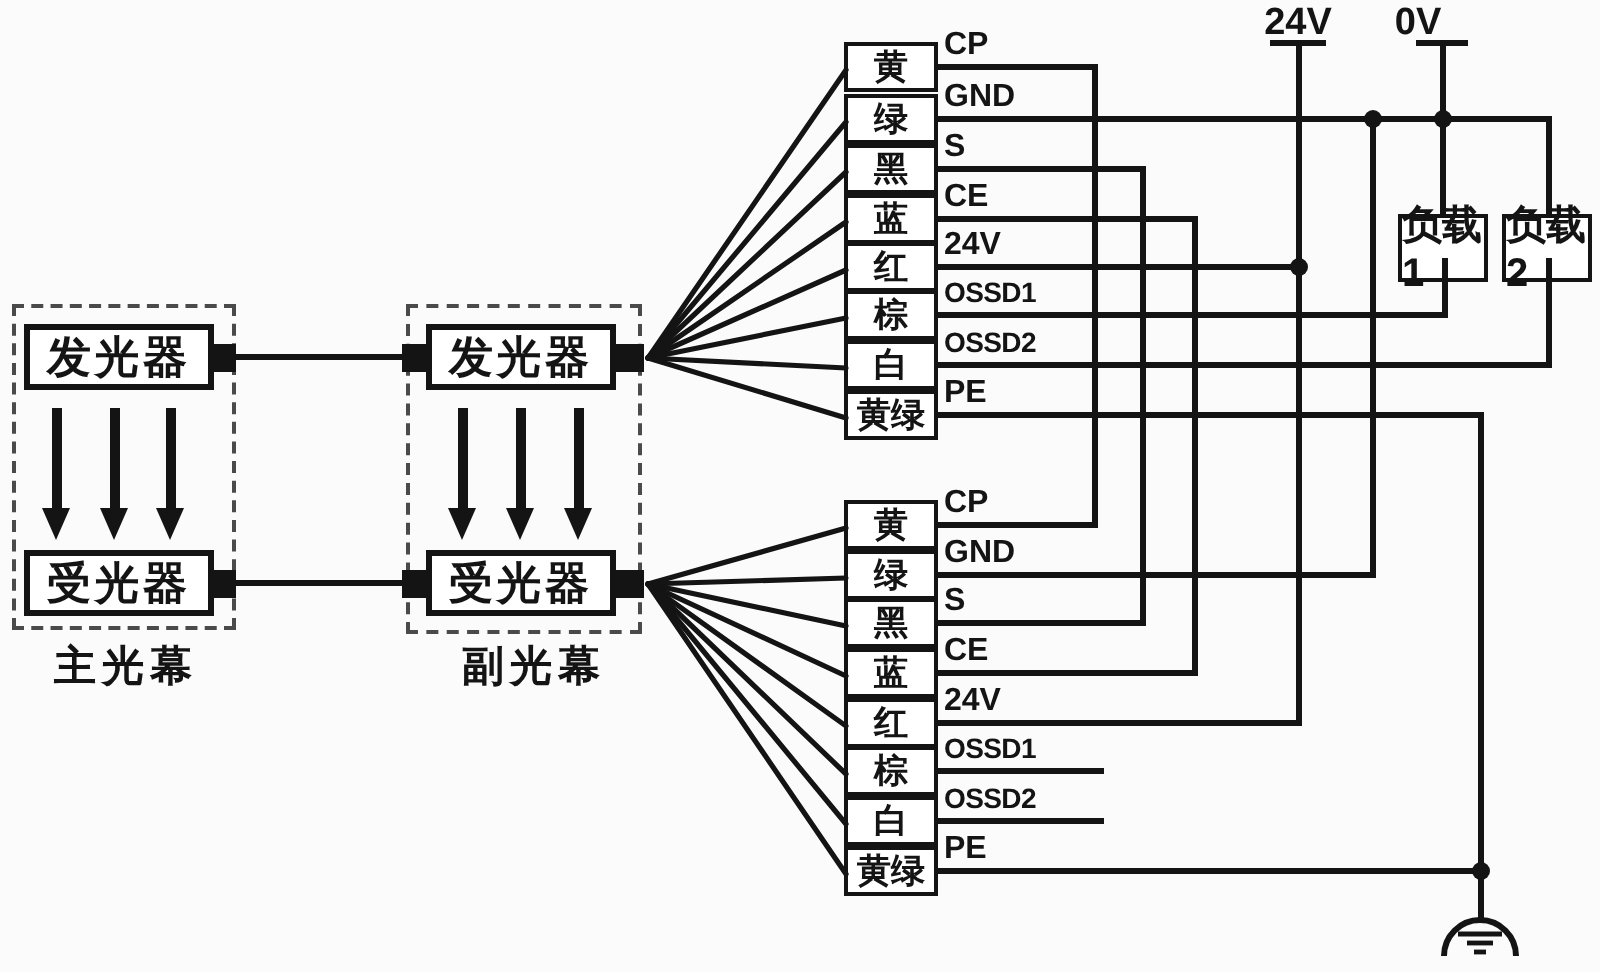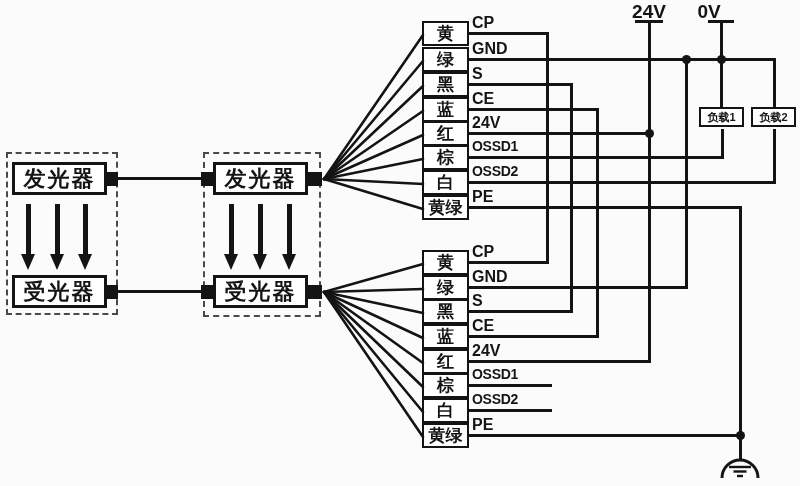--- a/index.html
+++ b/index.html
@@ -12,43 +12,45 @@
         display:flex;align-items:center;justify-content:center;
         font-size:22px;font-weight:700;letter-spacing:2px;}
   .conn{position:absolute;background:#141414;}
   .caption{position:absolute;font-size:21px;font-weight:700;letter-spacing:3px;text-align:center;}
   .cell{position:absolute;left:422px;width:47px;height:25px;border:2.5px solid #141414;background:#fff;
         box-sizing:border-box;display:flex;align-items:center;justify-content:center;
         font-size:17px;font-weight:700;}
   .sig{position:absolute;left:472px;height:19px;line-height:19px;font-size:16px;font-weight:700;}
   .sig.small{font-size:14px;letter-spacing:-0.3px;}
   .rail-label{position:absolute;width:44px;text-align:center;font-size:19px;font-weight:700;}
-  .load{position:absolute;width:45px;height:20px;border:2px solid #141414;background:#fff;
+  .load{position:absolute;width:45px;height:34px;border:2px solid #141414;background:#fff;
         box-sizing:border-box;display:flex;align-items:center;justify-content:center;
-        font-size:11px;font-weight:700;}
+        font-size:20px;font-weight:700;}
   .arrow{position:absolute;width:14px;height:67px;}
   .arrow .shaft{position:absolute;left:4.5px;top:0;width:5px;height:51px;background:#141414;}
   .arrow .head{position:absolute;left:0;top:50px;width:0;height:0;
                border-left:7px solid transparent;border-right:7px solid transparent;
                border-top:16px solid #141414;}
   .overlay{position:absolute;left:0;top:0;pointer-events:none;}
 </style>
 </head>
 <body>
 
 <div class="stage">
 
   <div class="dashed" style="left:6px;top:152px;width:112px;height:163px"></div>
   <div class="dashed" style="left:203px;top:152px;width:118px;height:165px"></div>
 
   <div class="unit" style="left:12px;top:162px;width:95px;height:33px">发光器</div>
   <div class="unit" style="left:12px;top:275px;width:95px;height:33px">受光器</div>
   <div class="unit" style="left:213px;top:162px;width:95px;height:33px">发光器</div>
   <div class="unit" style="left:213px;top:275px;width:95px;height:33px">受光器</div>
 
+  <div class="caption" style="left:18px;top:319px;width:90px">主光幕</div>
+  <div class="caption" style="left:222px;top:319px;width:90px">副光幕</div>
 
   <div class="arrow" style="left:21px;top:204px">
       <div class="shaft"></div>
       <div class="head"></div>
     </div>
   <div class="arrow" style="left:50px;top:204px">
       <div class="shaft"></div>
       <div class="head"></div>
     </div>
   <div class="arrow" style="left:78px;top:204px">

